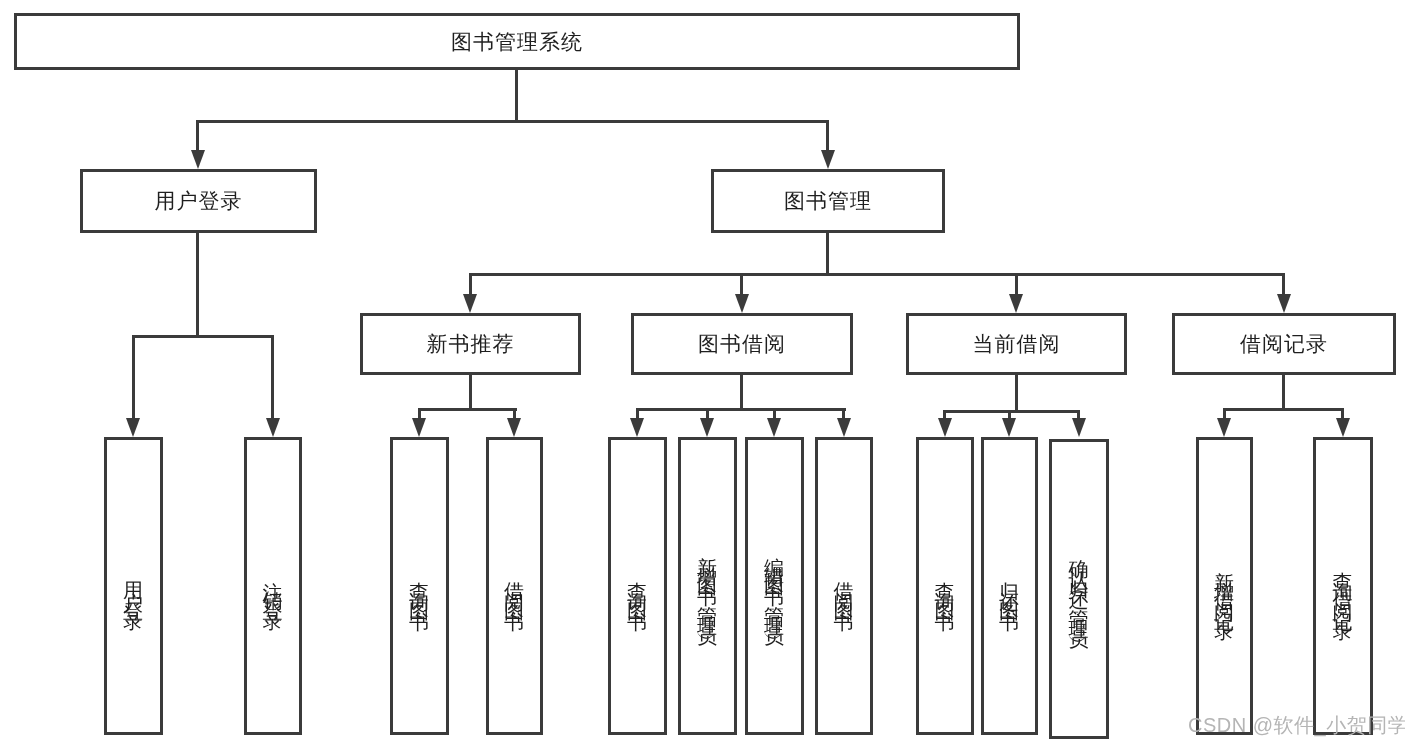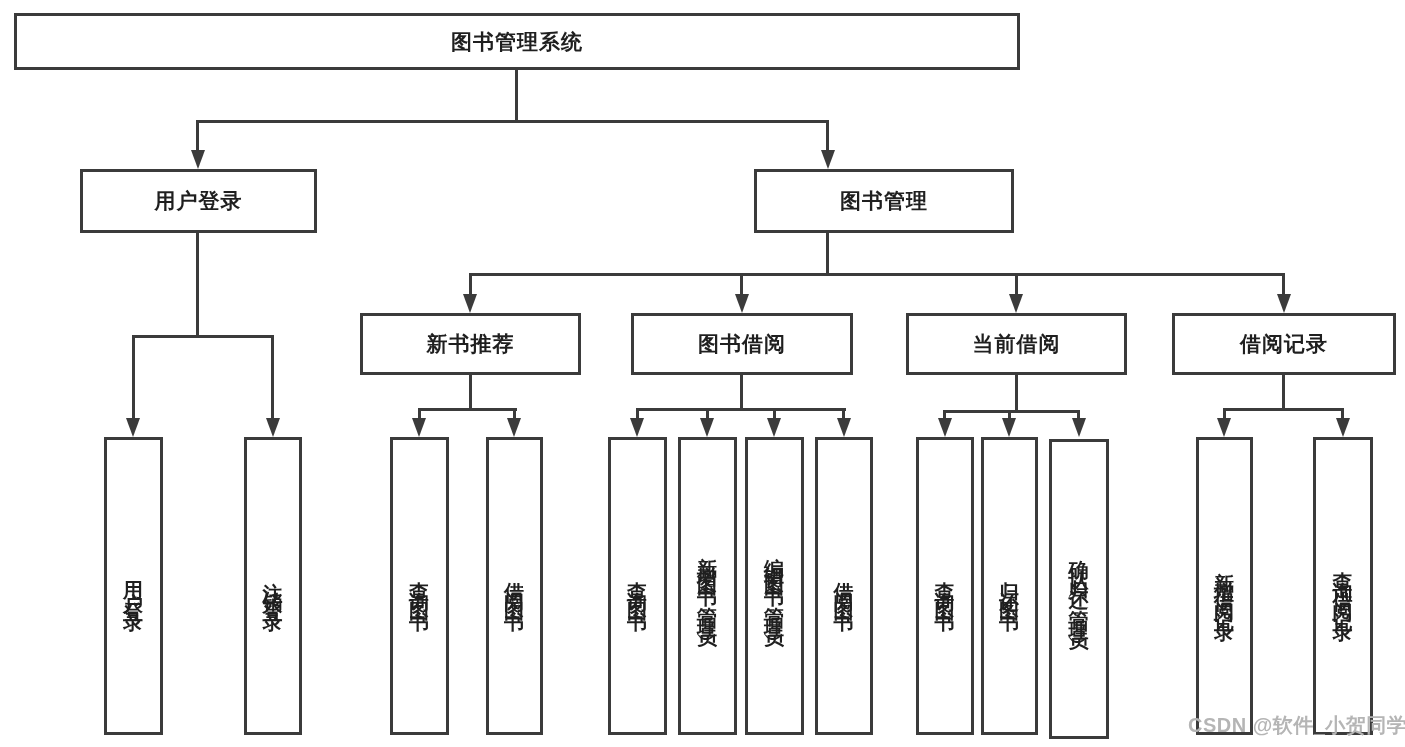--- a/index.html
+++ b/index.html
@@ -4,21 +4,20 @@
 <style>
   html, body { margin: 0; padding: 0; background: #ffffff; }
   .stage {
     position: relative;
     width: 1405px;
     height: 747px;
     background: #ffffff;
     font-family: "Liberation Sans", sans-serif;
     color: #1f1f1f;
     overflow: hidden;
-    font-weight: bold;
   }
   .node {
     position: absolute;
     background: #ffffff;
     border: 3px solid #3b3b3b;
     box-sizing: border-box;
     display: flex;
     align-items: center;
     justify-content: center;
     font-size: 21px;
@@ -66,21 +65,21 @@
   <div class="v" style="left:515px;top:68px;height:52px"></div>
   <div class="h" style="left:196px;top:120px;width:633px"></div>
   <div class="v" style="left:196px;top:120px;height:32px"></div>
   <div class="arrow" style="left:191px;top:150px"></div>
   <div class="v" style="left:826px;top:120px;height:32px"></div>
   <div class="arrow" style="left:821px;top:150px"></div>
 
   <div class="node" style="left:80px;top:169px;width:237px;height:64px">
     <span>用户登录</span>
   </div>
-  <div class="node" style="left:754px;top:169px;width:260px;height:64px">
+  <div class="node" style="left:711px;top:169px;width:234px;height:64px">
     <span>图书管理</span>
   </div>
 
   <div class="v" style="left:196px;top:233px;height:102px"></div>
   <div class="h" style="left:132px;top:335px;width:142px"></div>
   <div class="v" style="left:132px;top:335px;height:85px"></div>
   <div class="arrow" style="left:126px;top:418px"></div>
   <div class="v" style="left:271px;top:335px;height:85px"></div>
   <div class="arrow" style="left:266px;top:418px"></div>
 

